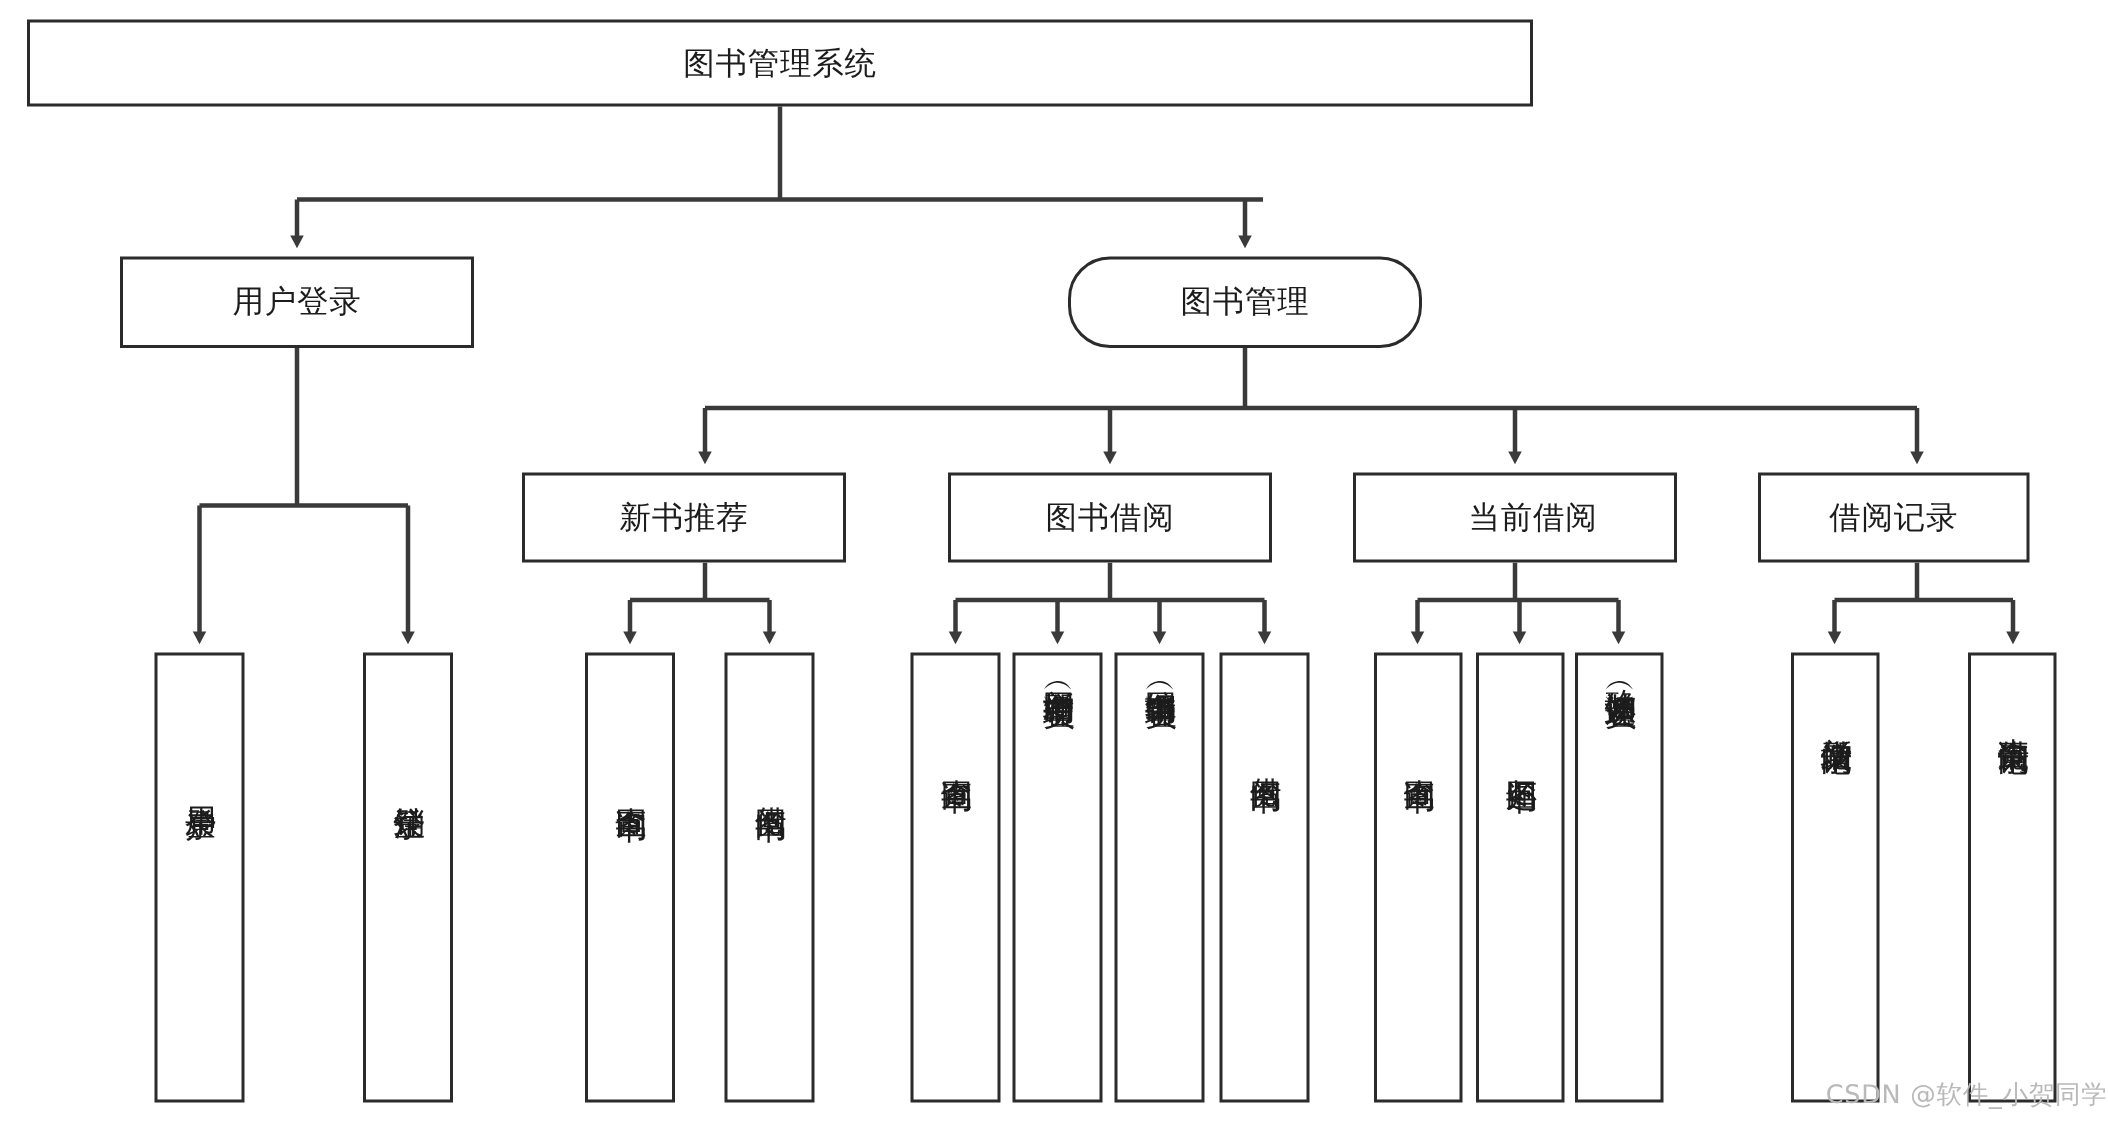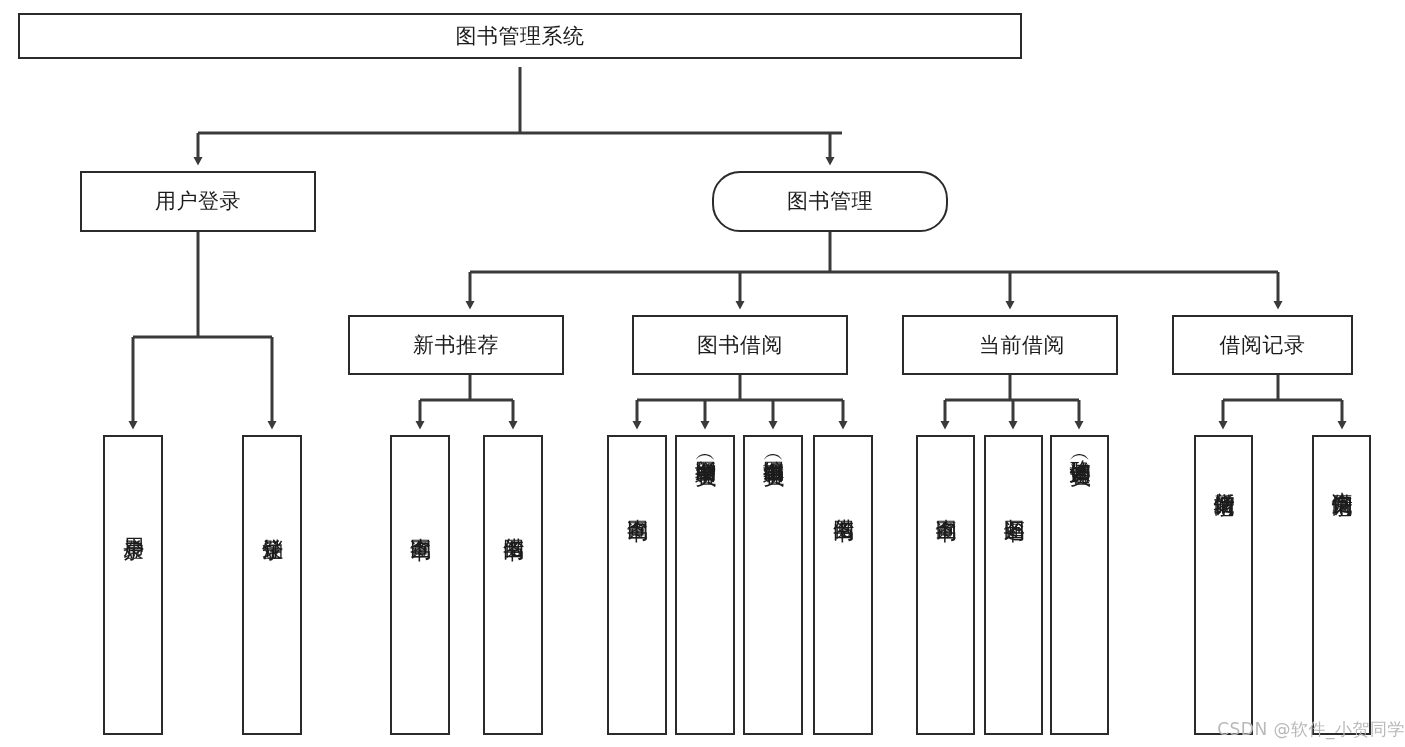--- a/index.html
+++ b/index.html
@@ -124,21 +124,21 @@
       <path d="M1013,400 L1013,425" marker-end="url(#arrow)"></path>
       <path d="M1079,400 L1079,425" marker-end="url(#arrow)"></path>
 
       <path d="M1278,375 L1278,400"></path>
       <path d="M1223,400 L1342,400"></path>
       <path d="M1223,400 L1223,425" marker-end="url(#arrow)"></path>
       <path d="M1342,400 L1342,425" marker-end="url(#arrow)"></path>
     </g>
   </svg>
 
-  <div class="node" style="left:18px; top:13px; width:1004px; height:46px;">
+  <div class="node" style="left:18px; top:13px; width:1004px; height:58px;">
     <span class="label">图书管理系统</span>
   </div>
 
   <div class="node" style="left:80px; top:171px; width:236px; height:61px;">
     <span class="label">用户登录</span>
   </div>
   <div class="node" style="left:712px; top:171px; width:236px; height:61px;border-radius:28px;">
     <span class="label">图书管理</span>
   </div>
 

